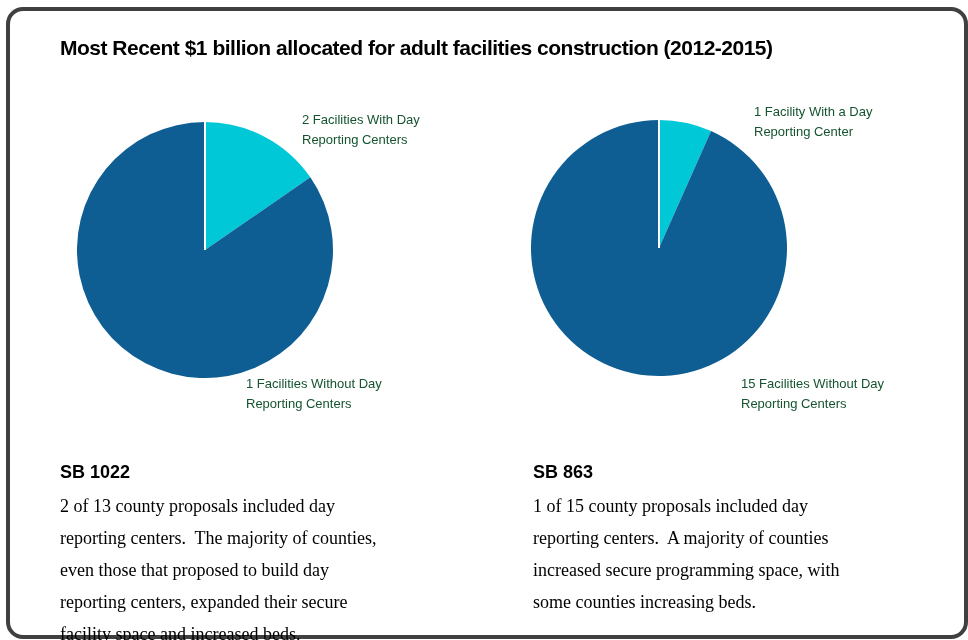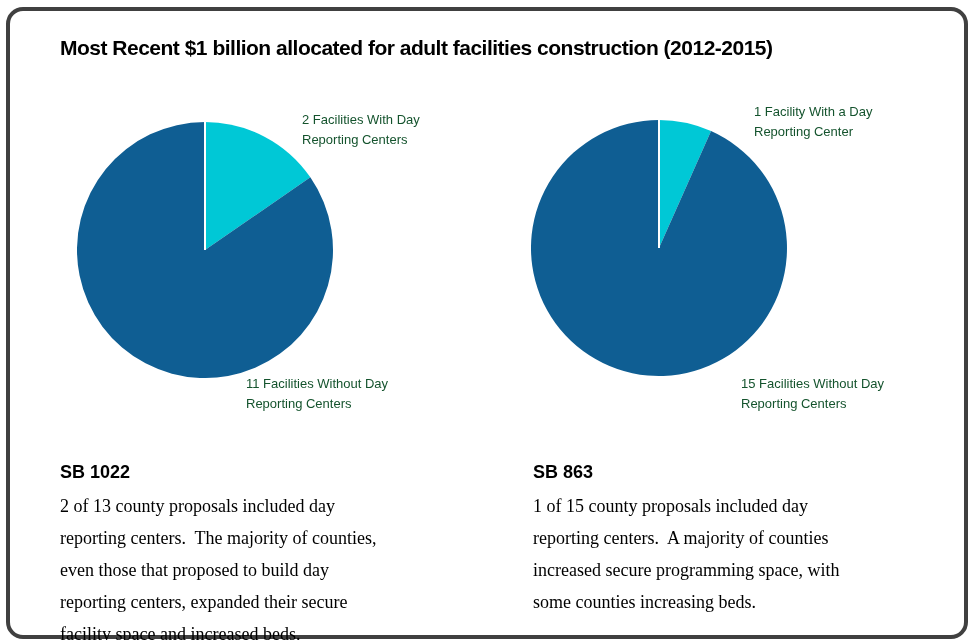--- a/index.html
+++ b/index.html
@@ -90,21 +90,21 @@
 
   <svg class="pie pie-right" viewBox="0 0 256 256">
       <path d="M 128 128 L 128.00 0.00 A 128 128 0 0 1 180.06 11.07 Z" fill="#00c8d6"></path>
       <path d="M 128 128 L 180.06 11.07 A 128 128 0 1 1 128.00 0.00 Z" fill="#0f5e93"></path>
       <line x1="128" y1="128" x2="128" y2="0" stroke="#ffffff" stroke-width="2"></line>
     </svg>
 
   <div class="slice-label lbl-1a">2 Facilities With Day
 Reporting Centers</div>
 
-  <div class="slice-label lbl-1b">11 Facilities Without Day
+  <div class="slice-label lbl-1b">1 Facilities Without Day
 Reporting Centers</div>
 
   <div class="slice-label lbl-2a">1 Facility With a Day
 Reporting Center</div>
 
   <div class="slice-label lbl-2b">15 Facilities Without Day
 Reporting Centers</div>
 
   <div class="note note-left">
     <div class="note-heading">SB 1022</div>

